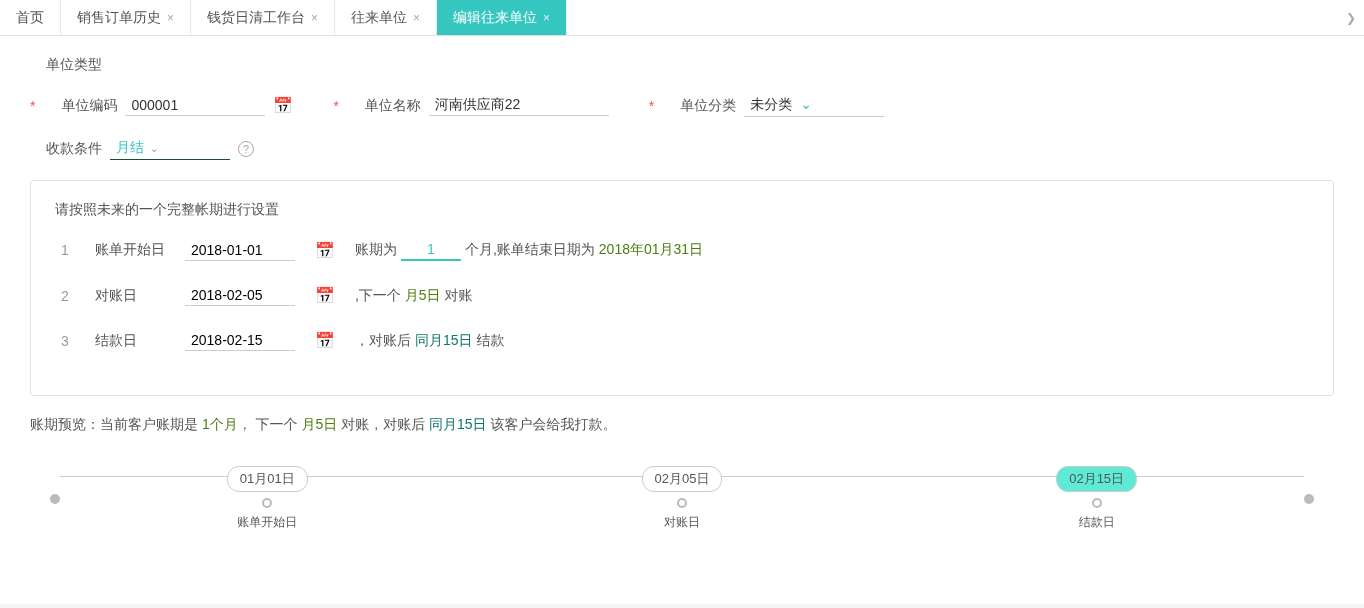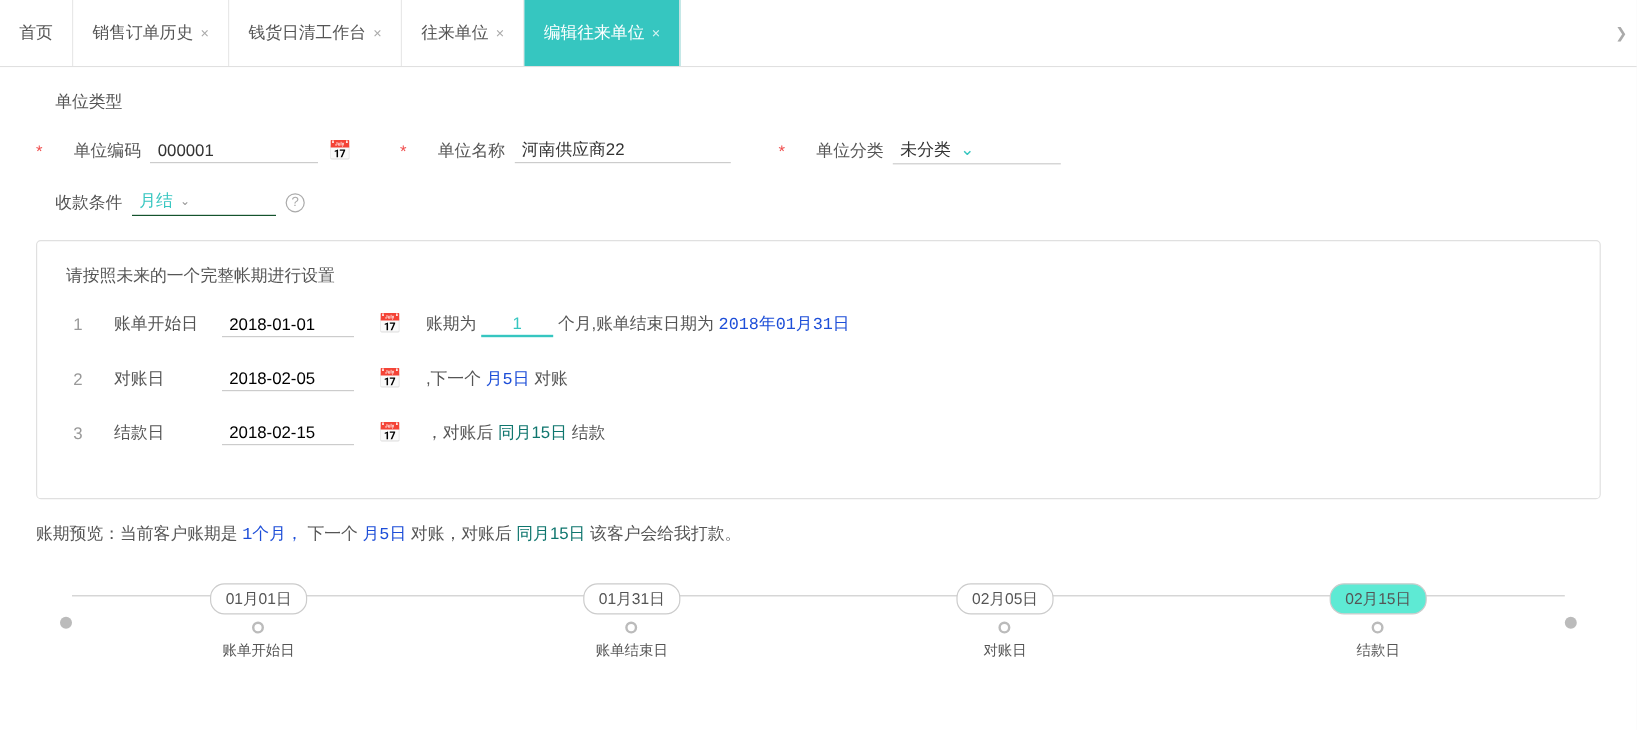--- a/index.html
+++ b/index.html
@@ -4,21 +4,21 @@
   <style>
     * { box-sizing: border-box; margin: 0; padding: 0; }
     body { font-family: 'Microsoft YaHei', 'PingFang SC', sans-serif; font-size: 14px; background: #f5f5f5; color: #333; }
 
     
     .tabs-bar {
       display: flex;
       align-items: center;
       background: #fff;
       border-bottom: 1px solid #e0e0e0;
-      height: 56px;
+      height: 36px;
       padding: 0;
     }
     .tab {
       display: flex;
       align-items: center;
       padding: 0 16px;
       height: 100%;
       cursor: pointer;
       font-size: 14px;
       color: #555;
@@ -211,21 +211,21 @@
       width: 110px;
       background: transparent;
     }
     .row-desc {
       color: #555;
       display: flex;
       align-items: center;
       gap: 4px;
       flex-wrap: wrap;
     }
-    .orange-text { color: #1d4ed8; font-family: Liberation Mono, monospace; }
+    .orange-text { color: #4d7c0f; }
     .teal-text { color: #0f766e; }
 
     .period-input {
       border: none;
       border-bottom: 2px solid #36c6c0;
       outline: none;
       padding: 2px 6px;
       font-size: 14px;
       width: 60px;
       background: transparent;
@@ -366,25 +366,20 @@
     <div style="width:10px; height:10px; border-radius:50%; background:#bbb; position:relative; z-index:1; flex-shrink:0;"></div>
 
     <div style="display:flex; flex:1; justify-content:space-around; align-items:flex-start; position:relative; z-index:1;">
 
       <div style="display:flex; flex-direction:column; align-items:center; gap:6px;">
         <div style="border:1px solid #ccc; border-radius:12px; padding:3px 12px; background:#fff; font-size:13px; color:#555;">01月01日</div>
         <div style="width:10px; height:10px; border-radius:50%; border:2px solid #bbb; background:#fff;"></div>
         <div style="font-size:12px; color:#555;">账单开始日</div>
       </div>
 
-      <div style="display:flex; flex-direction:column; align-items:center; gap:6px;">
-        <div style="border:1px solid #ccc; border-radius:12px; padding:3px 12px; background:#fff; font-size:13px; color:#555;">01月31日</div>
-        <div style="width:10px; height:10px; border-radius:50%; border:2px solid #bbb; background:#fff;"></div>
-        <div style="font-size:12px; color:#555;">账单结束日</div>
-      </div>
 
       <div style="display:flex; flex-direction:column; align-items:center; gap:6px;">
         <div style="border:1px solid #ccc; border-radius:12px; padding:3px 12px; background:#fff; font-size:13px; color:#555;">02月05日</div>
         <div style="width:10px; height:10px; border-radius:50%; border:2px solid #bbb; background:#fff;"></div>
         <div style="font-size:12px; color:#555;">对账日</div>
       </div>
 
       <div style="display:flex; flex-direction:column; align-items:center; gap:6px;">
         <div style="border:1px solid #ccc; border-radius:12px; padding:3px 12px; background:#5eead4; font-size:13px; color:#555;">02月15日</div>
         <div style="width:10px; height:10px; border-radius:50%; border:2px solid #bbb; background:#fff;"></div>

